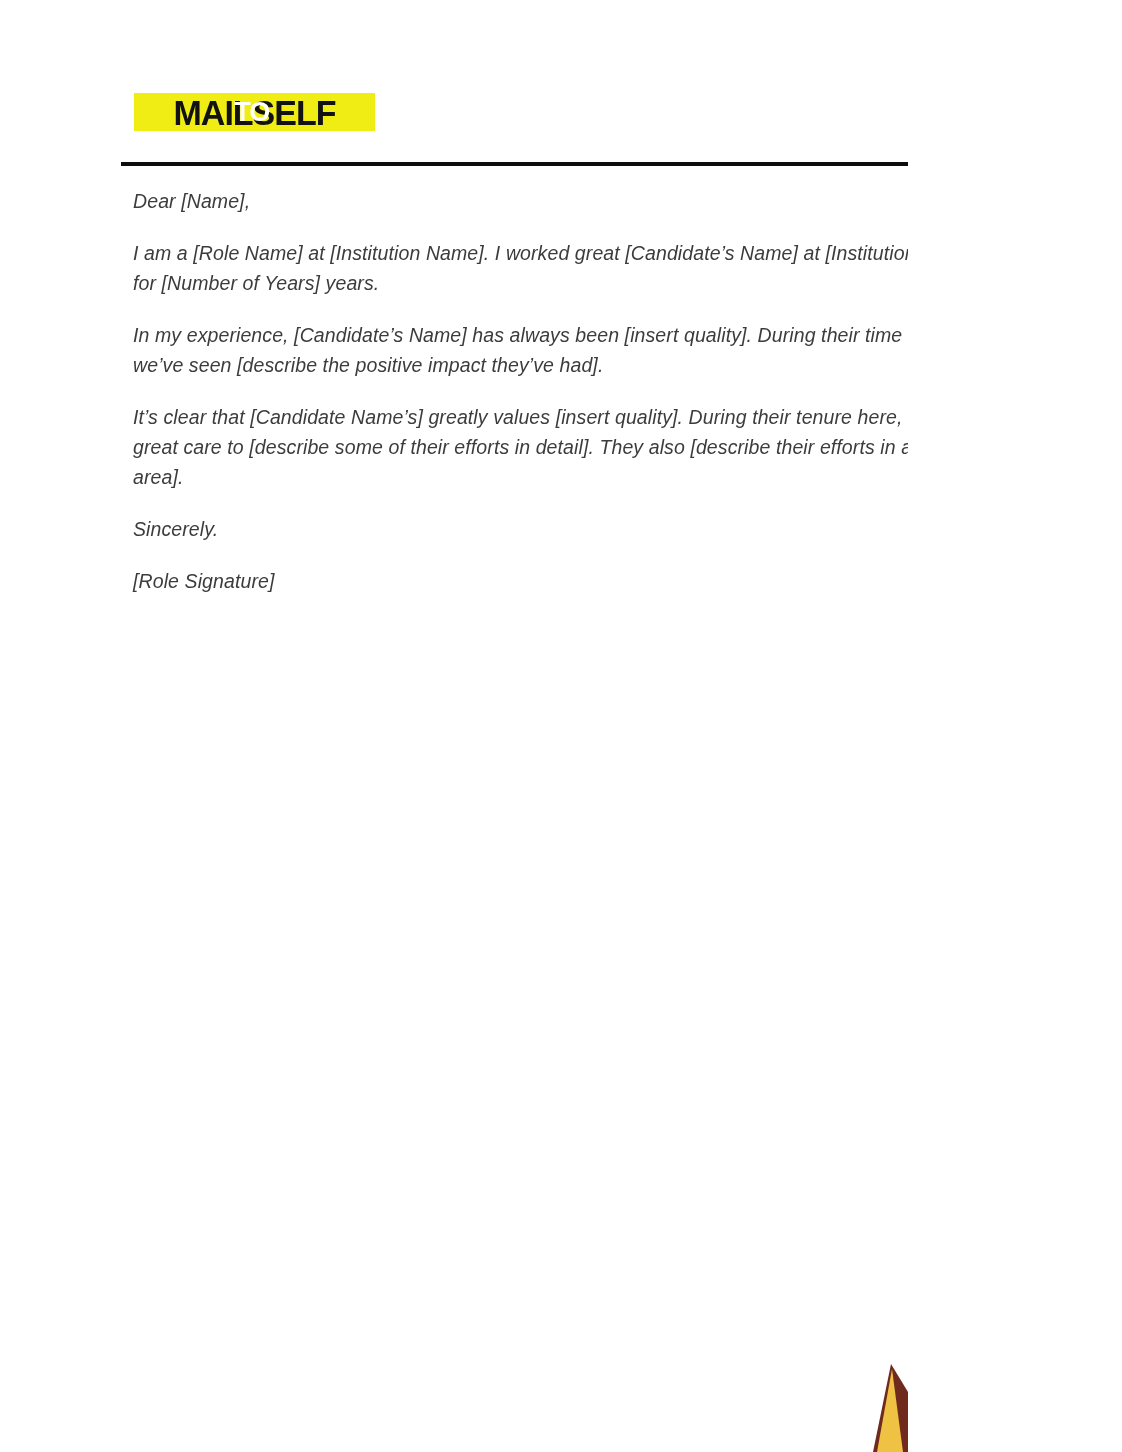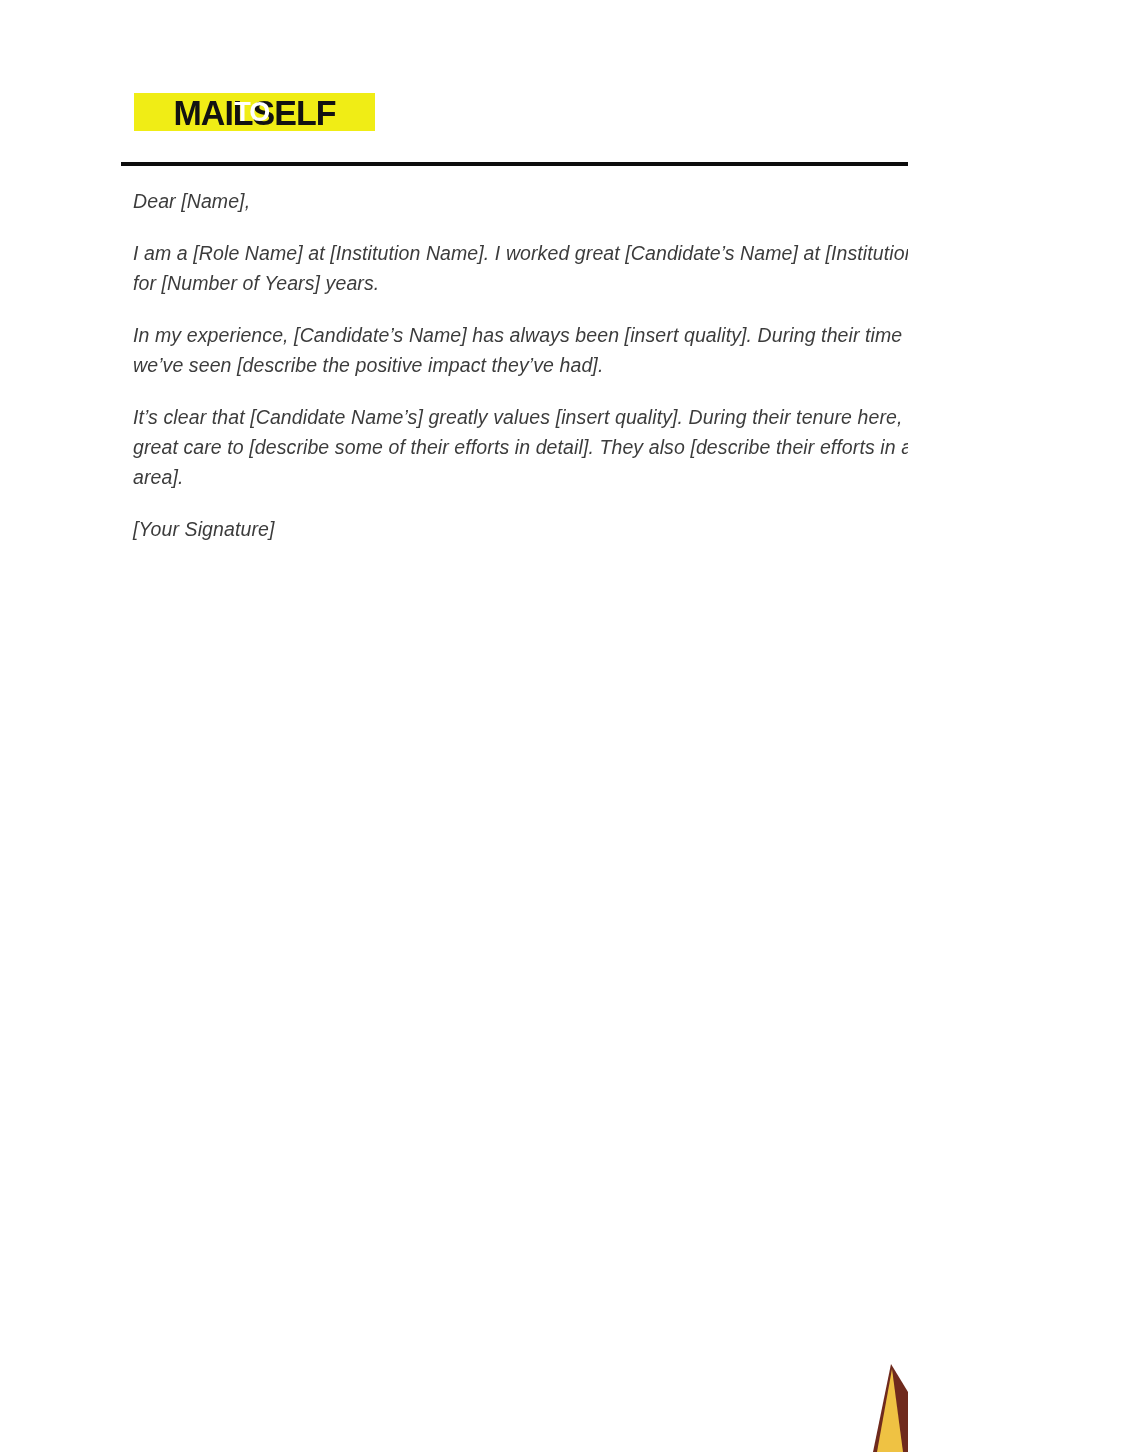--- a/index.html
+++ b/index.html
@@ -90,21 +90,22 @@
       <span class="logo-to" style="color: rgb(255, 255, 255);">TO</span>
     </div>
     <div class="rule" style="background: rgb(13, 13, 13);"></div>
   </header>
 
   <main class="letter" style="color: rgb(60, 60, 60);">
     <p>Dear [Name],</p>
     <p>I am a [Role Name] at [Institution Name]. I worked great [Candidate’s Name] at [Institution Name] for [Number of Years] years.</p>
     <p>In my experience, [Candidate’s Name] has always been [insert quality]. During their time with us, we’ve seen [describe the positive impact they’ve had].</p>
     <p>It’s clear that [Candidate Name’s] greatly values [insert quality]. During their tenure here, they took great care to [describe some of their efforts in detail]. They also [describe their efforts in another area].</p>
-    <p>[Your Signature]</p>
+    <p>Sincerely.</p>
+    <p>[Role Signature]</p>
   </main>
 
   <svg class="corner" viewBox="0 0 40 90" aria-hidden="true">
     <polygon id="corner-maroon" points="23,2 5,90 40,90 40,30" fill="#6f2a1d"></polygon>
     <polygon id="corner-gold" points="24,7 9,90 35,90" fill="#efc243"></polygon>
   </svg>
 
 </div>
 
 </body></html>

